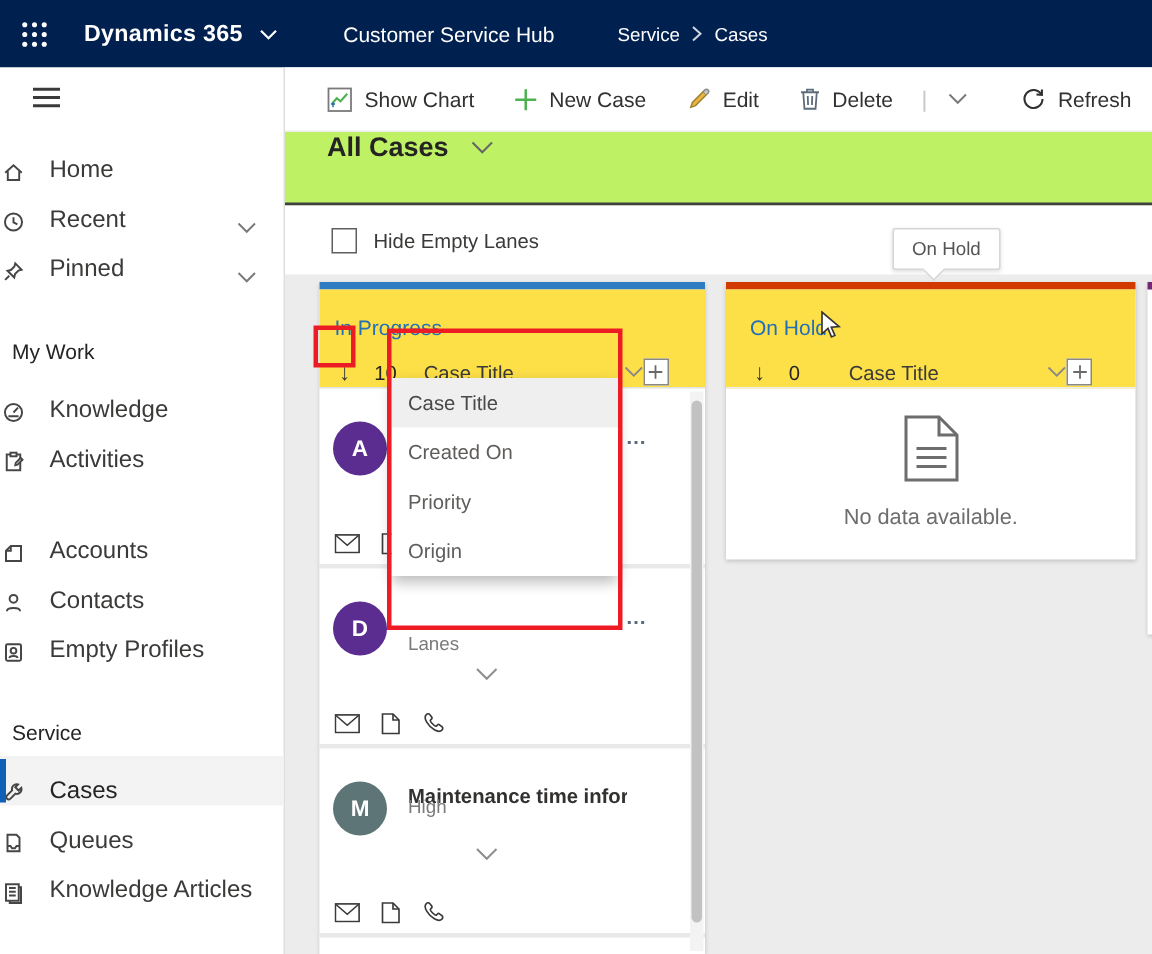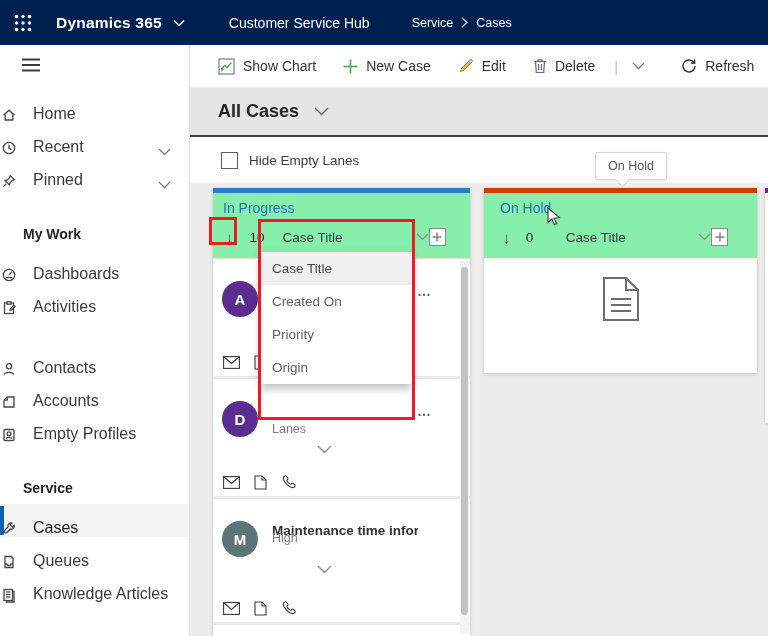--- a/index.html
+++ b/index.html
@@ -17,42 +17,42 @@
 
   
   .sidebar{position:absolute;left:0;top:45px;width:190px;height:591px;background:#fff;border-right:1px solid #e1dfdd}
   .hamburger{margin:13px 0 6px 22px;cursor:pointer}
   .nav-item{height:33px;display:flex;align-items:flex-end;font-size:16px;color:#3b3a39;position:relative;cursor:pointer}
   .nav-item .ic{width:17px;margin-right:16px;display:flex;justify-content:center}
   .nav-item .chev{position:absolute;right:18px}
   .nav-item.selected{background:#f3f3f3}
   .nav-item.selected::before{content:"";position:absolute;left:0;top:2px;bottom:2px;width:4px;background:#1160b7}
   .nav-item.selected .lbl{color:#252423}
-  .nav-header{height:33px;display:flex;align-items:center;padding-left:23px;font-size:14px;font-weight:bold;color:#252423}
+  .nav-header{height:33px;display:flex;align-items:center;padding-left:8px;font-size:14px;font-weight:normal;color:#252423}
   .gap28{height:28px}.gap12{height:12px}
 
   
   .main{position:absolute;left:190px;top:45px;width:578px;height:591px;background:#fff}
   .cmdbar{position:absolute;left:0;top:0;width:100%;height:43px;background:#fff;border-bottom:1px solid #ececec;display:flex;align-items:center;padding-left:28px;font-size:14px;color:#323130;white-space:nowrap;overflow:hidden}
   .cmd{display:flex;align-items:center;gap:8px;margin-right:27px;cursor:pointer}
   .cmd-sep{color:#c8c6c4;margin:0 14px 0 -8px;font-size:15px}
-  .viewrow{position:absolute;left:0;top:43px;width:100%;height:49px;background:#e5e5e5;border-bottom:2px solid #404040;display:flex;align-items:center;padding-left:28px}
+  .viewrow{position:absolute;left:0;top:43px;width:100%;height:49px;background:#bef264;border-bottom:2px solid #404040;display:flex;align-items:flex-start;padding-left:28px}
   .view-title{font-size:18px;font-weight:bold;color:#252423;cursor:pointer;display:flex;align-items:center;gap:15px}
   .filterrow{position:absolute;left:0;top:92px;width:100%;height:46px;background:#fff;display:flex;align-items:center;padding-left:31px}
   .checkbox{width:17px;height:17px;border:1px solid #605e5c;background:#fff;margin-right:11px;cursor:pointer}
   .filterrow .lbl{font-size:13.5px;color:#3b3a39}
 
   
   .kanban{position:absolute;left:0;top:138px;width:578px;height:453px;background:#ececec}
   .lane{position:absolute;background:#fff;box-shadow:0 1px 3px rgba(0,0,0,.2)}
   .lane-accent{height:5px}
   .lane1{left:23px;top:5px;width:257px;height:448px;display:flex;flex-direction:column}
   .lane2{left:294px;top:5px;width:273px;height:185px}
   .lane3{left:575px;top:5px;width:10px;height:235px}
-  .lane-head{height:66px;padding:6px 0 0 8px;border-bottom:1px solid #e4e4e4;position:relative;background:#86efac}
+  .lane-head{height:66px;padding:17px 0 0 8px;border-bottom:1px solid #e4e4e4;position:relative;background:#fde047}
   .lane-title{font-size:14px;color:#2470b8;cursor:pointer;display:inline-block;padding-left:2px}
   .lane-ctrl{display:flex;align-items:center;height:36px;margin-top:2px}
   .sort-arrow{font-size:15px;color:#3b3a39;width:14px;text-align:center;margin-left:2px;cursor:pointer}
   .lane-count{font-size:13.5px;color:#252423;margin-left:13px;min-width:16px}
   .lane-select{display:flex;align-items:center;justify-content:space-between;margin-left:17px;width:152px;cursor:pointer}
   .lane2 .lane-select{margin-left:24px;width:160px}
   .lane-select .sel-txt{font-size:13.5px;color:#3b3a39}
   .plus-sq{margin-left:auto;margin-right:24px;width:18px;height:18px;border:1px solid #8a8886;display:flex;align-items:center;justify-content:center;cursor:pointer;background:#fff}
   .lane2 .plus-sq{margin-right:29px}
   .lane-body{position:relative;flex:1;background:#e9e9e9;overflow:hidden}
@@ -178,51 +178,51 @@
   <div class="gap28"></div>
   <div class="nav-header">My Work</div>
   <div class="nav-item">
     <span class="ic">
         <svg width="16" height="16" viewBox="0 0 16 16" fill="none" stroke="#484644" stroke-width="1.3">
           <circle cx="8" cy="8" r="5.7"></circle>
           <path d="M8 8 L11 4.8"></path>
           <path d="M4.6 10.5 H11.4"></path>
         </svg>
       </span>
-    <span class="lbl">Dashboards</span>
+    <span class="lbl">Knowledge</span>
   </div>
   <div class="nav-item">
     <span class="ic">
         <svg width="16" height="16" viewBox="0 0 16 16" fill="none" stroke="#484644" stroke-width="1.3">
           <rect x="3.5" y="3" width="9" height="10.5"></rect>
           <rect x="6" y="1.8" width="4" height="2.4" fill="#fff"></rect>
           <path d="M9.5 8.6 L12.8 5.3 L14 6.5 L10.7 9.8 L9.2 10.1 Z" fill="#fff"></path>
         </svg>
       </span>
     <span class="lbl">Activities</span>
   </div>
 
   <div class="gap28"></div>
   <div class="nav-item">
     <span class="ic">
         <svg width="16" height="16" viewBox="0 0 16 16" fill="none" stroke="#484644" stroke-width="1.3">
+          <path d="M3 6.2 L6.2 3 H13 V13 H3 Z"></path>
+          <path d="M3 6.2 H6.2 V3"></path>
+        </svg>
+      </span>
+    <span class="lbl">Accounts</span>
+  </div>
+  <div class="nav-item">
+    <span class="ic">
+        <svg width="16" height="16" viewBox="0 0 16 16" fill="none" stroke="#484644" stroke-width="1.3">
           <circle cx="8" cy="5.2" r="2.6"></circle>
           <path d="M3.6 13.5 C3.6 10.6 12.4 10.6 12.4 13.5"></path>
         </svg>
       </span>
     <span class="lbl">Contacts</span>
-  </div>
-  <div class="nav-item">
-    <span class="ic">
-        <svg width="16" height="16" viewBox="0 0 16 16" fill="none" stroke="#484644" stroke-width="1.3">
-          <path d="M3 6.2 L6.2 3 H13 V13 H3 Z"></path>
-          <path d="M3 6.2 H6.2 V3"></path>
-        </svg>
-      </span>
-    <span class="lbl">Accounts</span>
   </div>
   <div class="nav-item">
     <span class="ic">
         <svg width="16" height="16" viewBox="0 0 16 16" fill="none" stroke="#484644" stroke-width="1.3">
           <rect x="3" y="2.5" width="10" height="11" rx="1"></rect>
           <circle cx="8" cy="6.8" r="1.9"></circle>
           <path d="M5.3 11.7 C5.3 9.8 10.7 9.8 10.7 11.7"></path>
         </svg>
       </span>
     <span class="lbl">Empty Profiles</span>
@@ -487,20 +487,21 @@
       <div class="empty-wrap">
         <span style="display:inline-block">
           <svg width="38" height="46" viewBox="0 0 38 46" fill="none" stroke="#6d6d6d" stroke-width="2">
               <path d="M2 2 H24 L36 14 V44 H2 Z" fill="#fff"></path>
               <polyline points="24,2 24,14 36,14"></polyline>
               <line x1="9" y1="23" x2="29" y2="23"></line>
               <line x1="9" y1="29" x2="29" y2="29"></line>
               <line x1="9" y1="35" x2="29" y2="35"></line>
             </svg>
         </span>
+        <div class="empty-txt">No data available.</div>
       </div>
     </div>
 
     <div class="lane lane3">
       <div class="lane-accent" style="background: rgb(116, 39, 116);"></div>
     </div>
 
     <div class="dropdown">
       <div class="dd-opt sel">Case Title</div>
       <div class="dd-opt">Created On</div>

